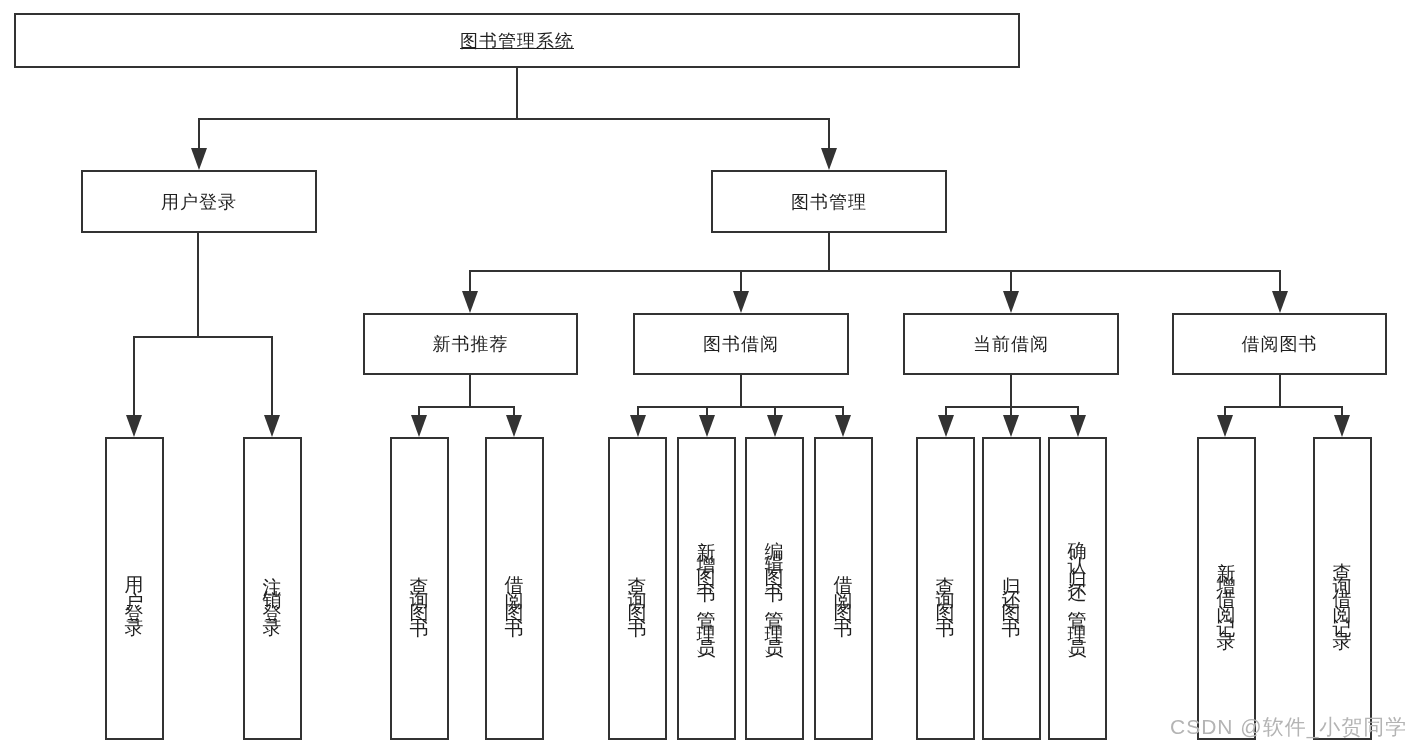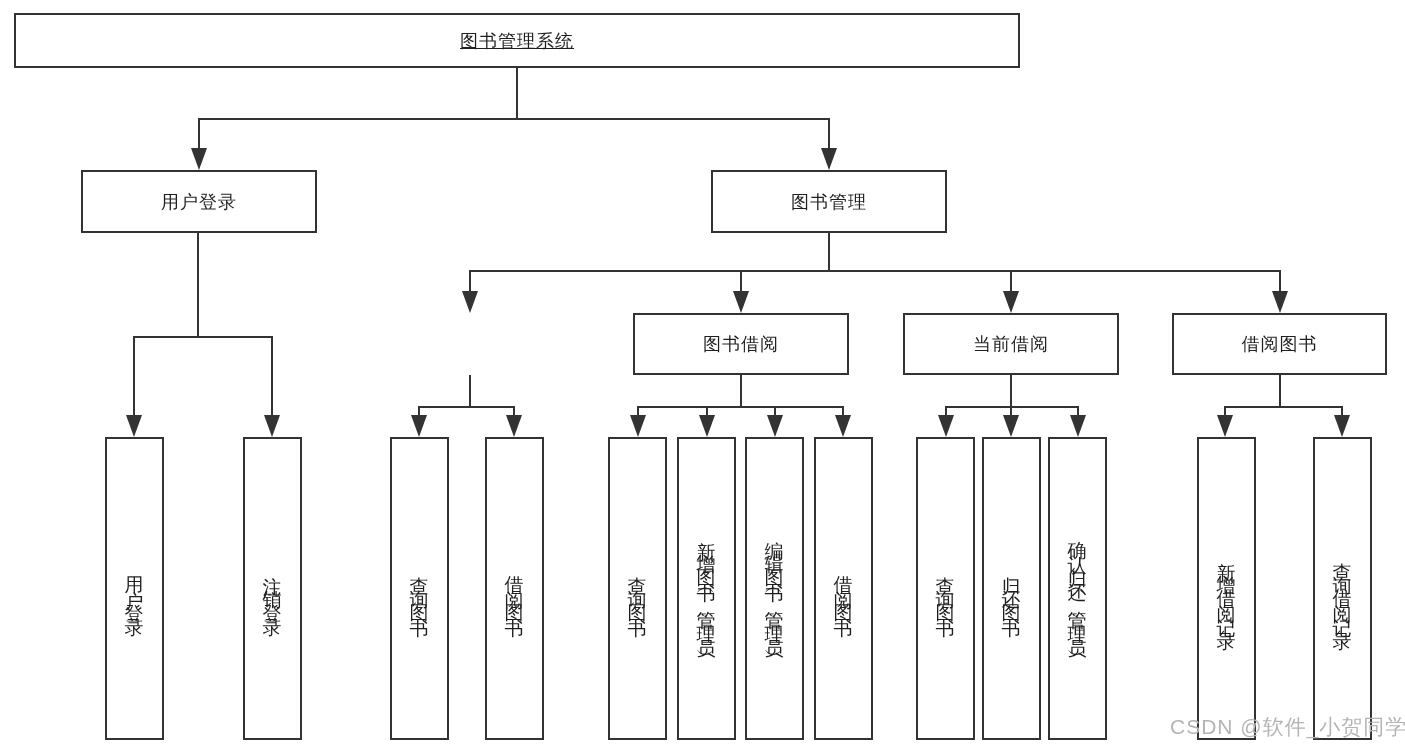--- a/index.html
+++ b/index.html
@@ -74,20 +74,23 @@
     <div class="vl" style="left:469px; top:270px; height:21px;"></div>
     <div class="ah" style="left:462px; top:291px;"></div>
     <div class="vl" style="left:740px; top:270px; height:21px;"></div>
     <div class="ah" style="left:733px; top:291px;"></div>
     <div class="vl" style="left:1010px; top:270px; height:21px;"></div>
     <div class="ah" style="left:1003px; top:291px;"></div>
     <div class="vl" style="left:1279px; top:270px; height:21px;"></div>
     <div class="ah" style="left:1272px; top:291px;"></div>
   </div>
 
+  <div class="hbox" style="left:363px; top:313px; width:215px; height:62px;">
+    <span>新书推荐</span>
+  </div>
   <div class="hbox" style="left:633px; top:313px; width:216px; height:62px;">
     <span>图书借阅</span>
   </div>
   <div class="hbox" style="left:903px; top:313px; width:216px; height:62px;text-align:center;">
     <span>当前借阅</span>
   </div>
   <div class="hbox" style="left:1172px; top:313px; width:215px; height:62px;">
     <span>借阅图书</span>
   </div>
 

